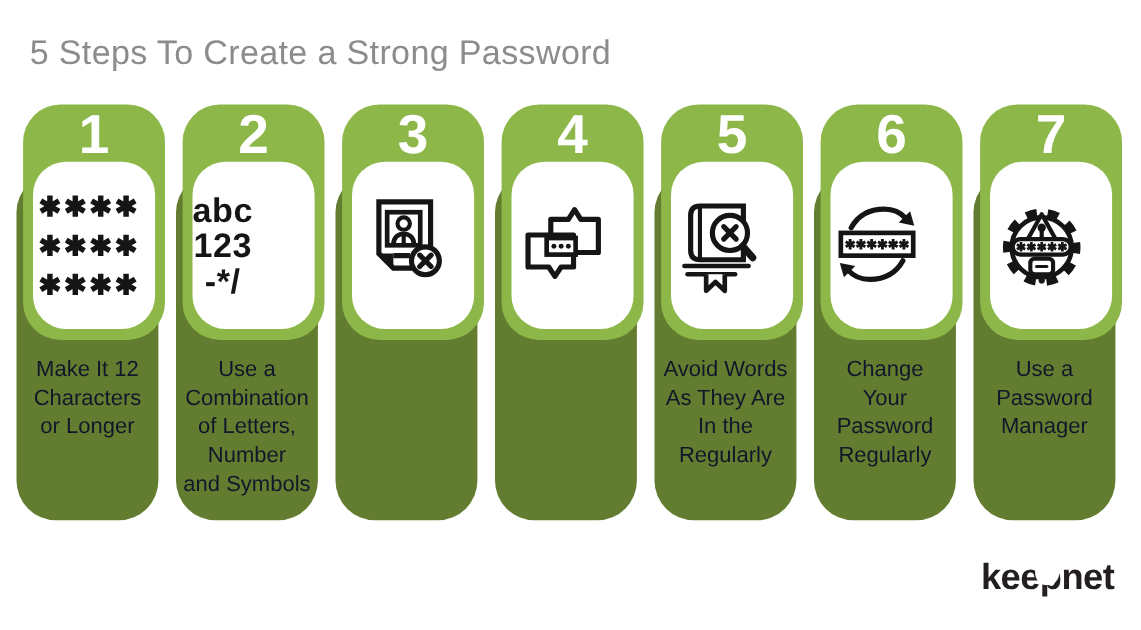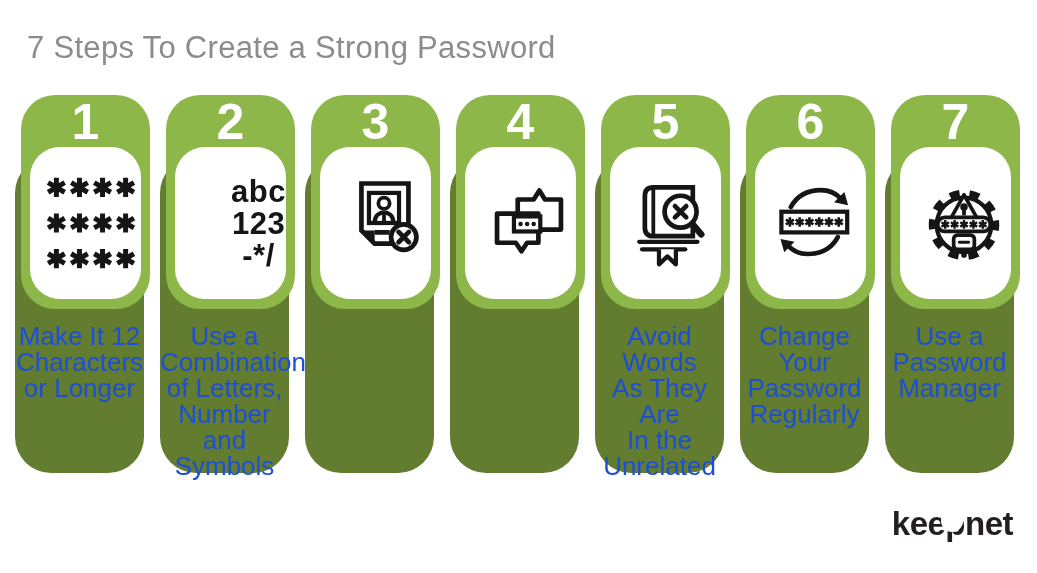--- a/index.html
+++ b/index.html
@@ -27,29 +27,29 @@
     position:absolute;left:6px;top:0;width:129px;height:214px;
     background:#8db849;border-radius:34px;
   }
   .num{
     position:absolute;left:0;top:0;width:100%;height:52px;
     text-align:center;color:#ffffff;font-size:50px;line-height:54px;font-weight:bold;
   }
   .iconbox{
     position:absolute;left:9px;top:52px;width:111px;height:152px;
     background:#ffffff;border-radius:30px;overflow:hidden;
-    display:flex;align-items:center;justify-content:flex-end;
+    display:flex;align-items:center;justify-content:flex-start;
   }
   .chars-icon{
     text-align:center;color:#151515;font-weight:bold;
     font-size:31px;line-height:32px;white-space:pre-line;margin-top:2px;letter-spacing:.5px;
   }
   .label{
     position:absolute;left:0;top:228px;width:129px;
-    text-align:center;color:#1d4ed8;font-size:26px;line-height:26px;
+    text-align:center;color:#0f172a;font-size:20px;line-height:26px;
     white-space:pre-line;
   }
   .logo{
     position:absolute;right:24px;bottom:26px;height:50px;
     display:flex;align-items:center;gap:3px;flex-direction:column;
   }
   .logo-mark{
     position:relative;width:48px;height:48px;border-radius:50%;
     background:conic-gradient(from -22deg,
       #e21b80 0 45deg,#d7282f 45deg 90deg,#f28c1e 90deg 135deg,#f5a51c 135deg 178deg,
@@ -62,21 +62,21 @@
   .logo-text{
     color:#231f20;font-size:33px;font-weight:bold;letter-spacing:-.5px;line-height:48px;
   }
   svg .ln{stroke:#151515;fill:none;}
 </style>
 </head>
 <body>
 
 <div class="canvas">
 
-  <h1 class="title">7 Steps To Create a Strong Password</h1>
+  <h1 class="title">5 Steps To Create a Strong Password</h1>
 
   <div class="step">
     <div class="pill-dark"></div>
     <div class="head">
       <div class="num">1</div>
       <div class="iconbox">
         <svg width="100" height="108" viewBox="0 0 104 112">
           <defs>
             <g id="ast1">
                 <path class="ln" stroke-width="5.2" d="M0 -10 V10 M-8.6 -5 L8.6 5 M-8.6 5 L8.6 -5"></path>
@@ -169,21 +169,21 @@
           <path d="M34 78 V94 L43 85.5 L52 94 V78" fill="#fff" stroke="#151515" stroke-width="4.5" stroke-linejoin="round"></path>
           <circle cx="57" cy="38" r="17" fill="#fff" stroke="#151515" stroke-width="5"></circle>
           <path class="ln" stroke-width="5" stroke-linecap="round" d="M51 32 L63 44 M63 32 L51 44"></path>
           <path class="ln" stroke-width="7" stroke-linecap="round" d="M69.5 51 L79 62"></path>
         </svg>
       </div>
     </div>
     <div class="label">Avoid Words
 As They Are
 In the
-Unrelated</div>
+Regularly</div>
   </div>
 
   <div class="step">
     <div class="pill-dark"></div>
     <div class="head">
       <div class="num">6</div>
       <div class="iconbox">
         <svg width="94" height="94" viewBox="0 0 100 100">
           <defs>
             <g id="ast6">

